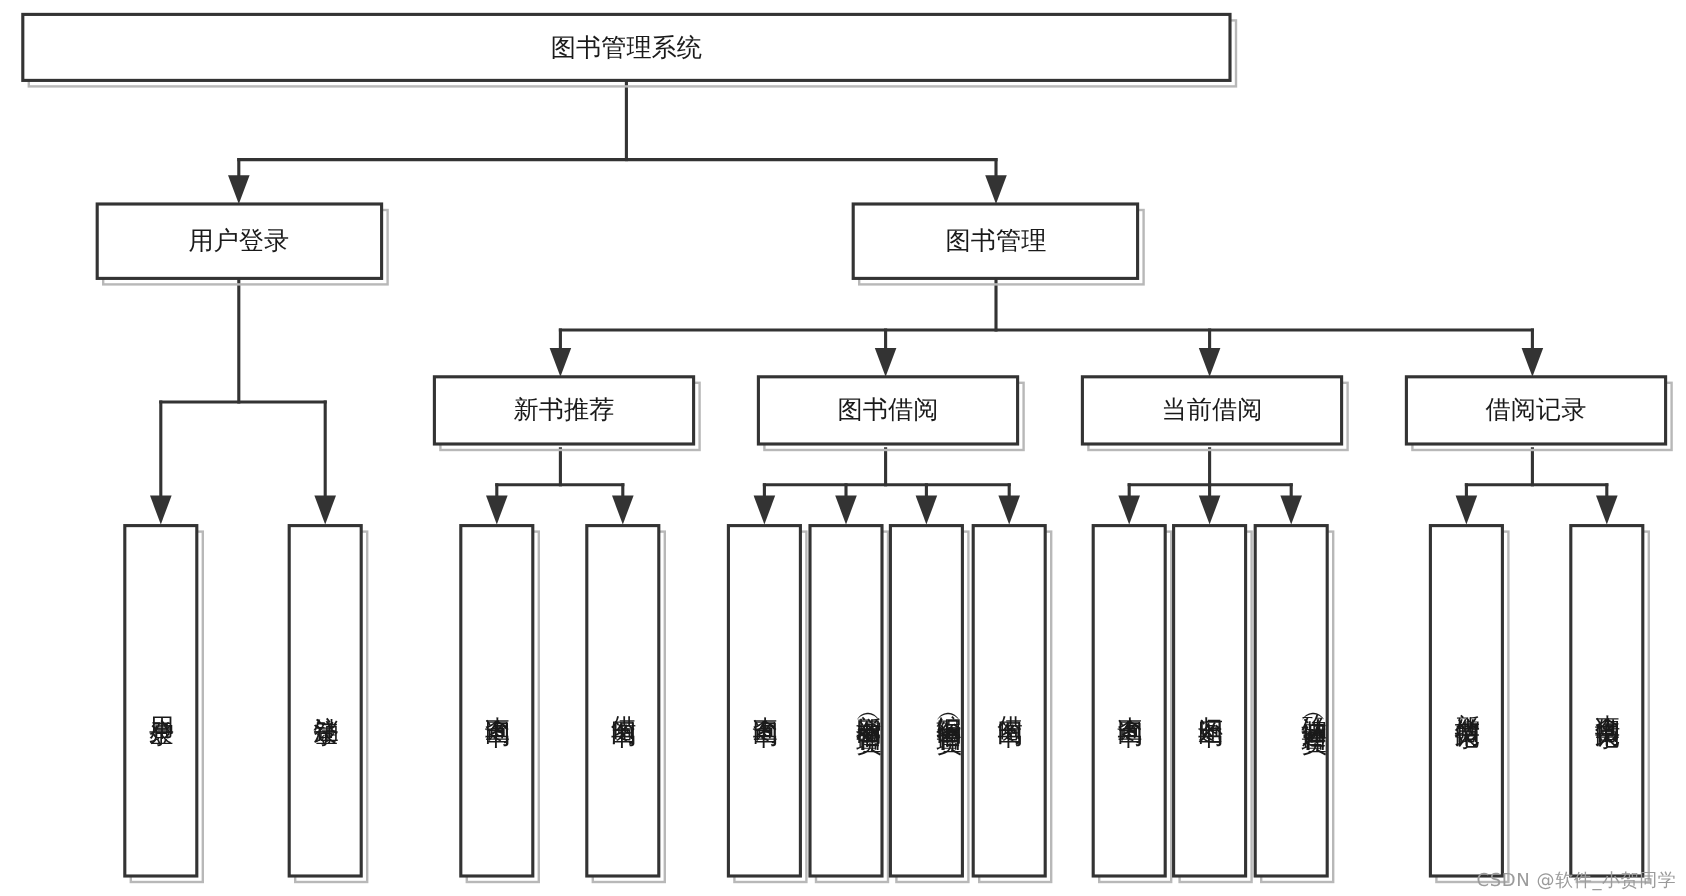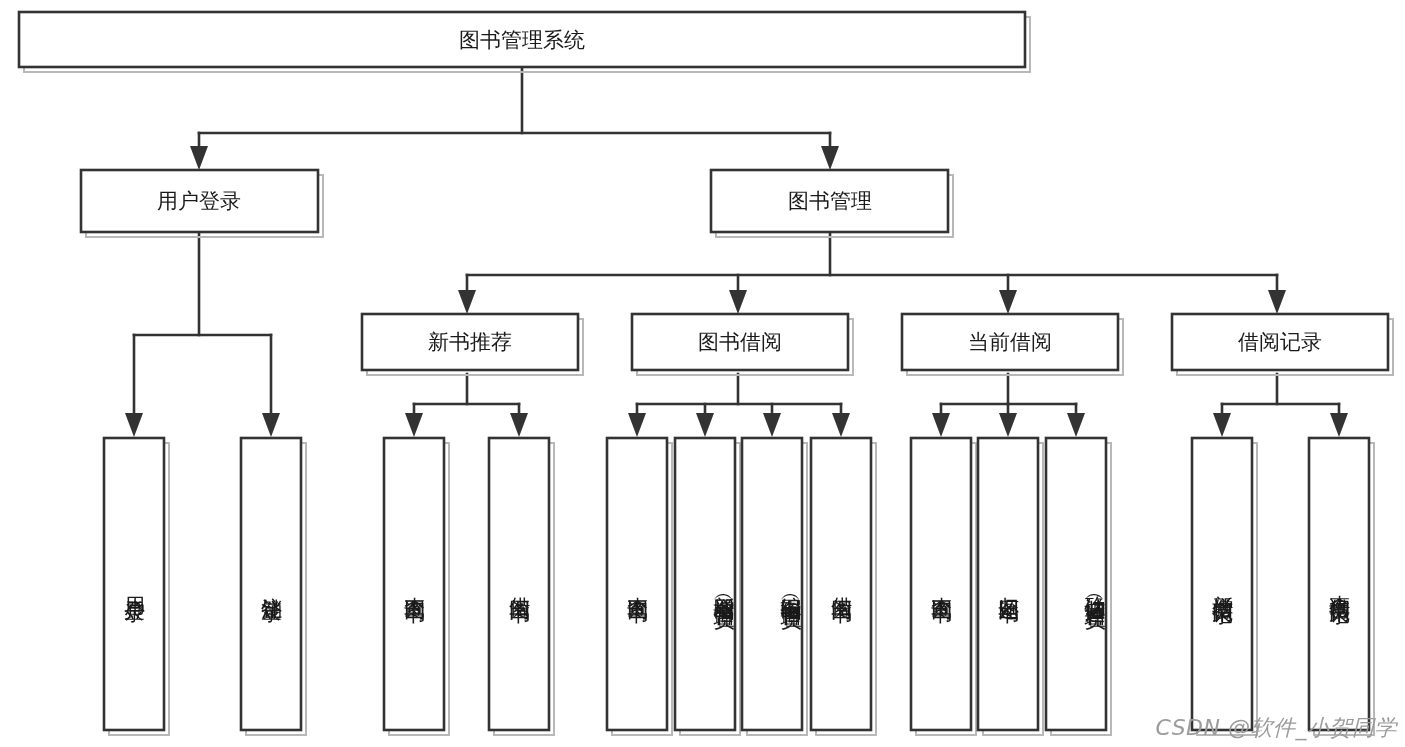--- a/index.html
+++ b/index.html
@@ -52,25 +52,24 @@
     font-size: 21px;
     fill: #1a1a1a;
     text-anchor: middle;
     dominant-baseline: middle;
   }
   .watermark-text {
     position: absolute;
     right: 8px;
     bottom: 4px;
     font-family: "DejaVu Sans", "Liberation Sans", sans-serif;
-    font-size: 22px;
+    font-size: 15px;
     color: #9b9b9b;
     white-space: nowrap;
     letter-spacing: 0.5px;
-    font-style: italic;
   }
   .vlabel {
     position: absolute;
     writing-mode: vertical-rl;
     text-orientation: upright;
     font-family: "DejaVu Sans", "Liberation Sans", sans-serif;
     font-size: 21px;
     line-height: 1.12;
     color: #1a1a1a;
     letter-spacing: 2px;

